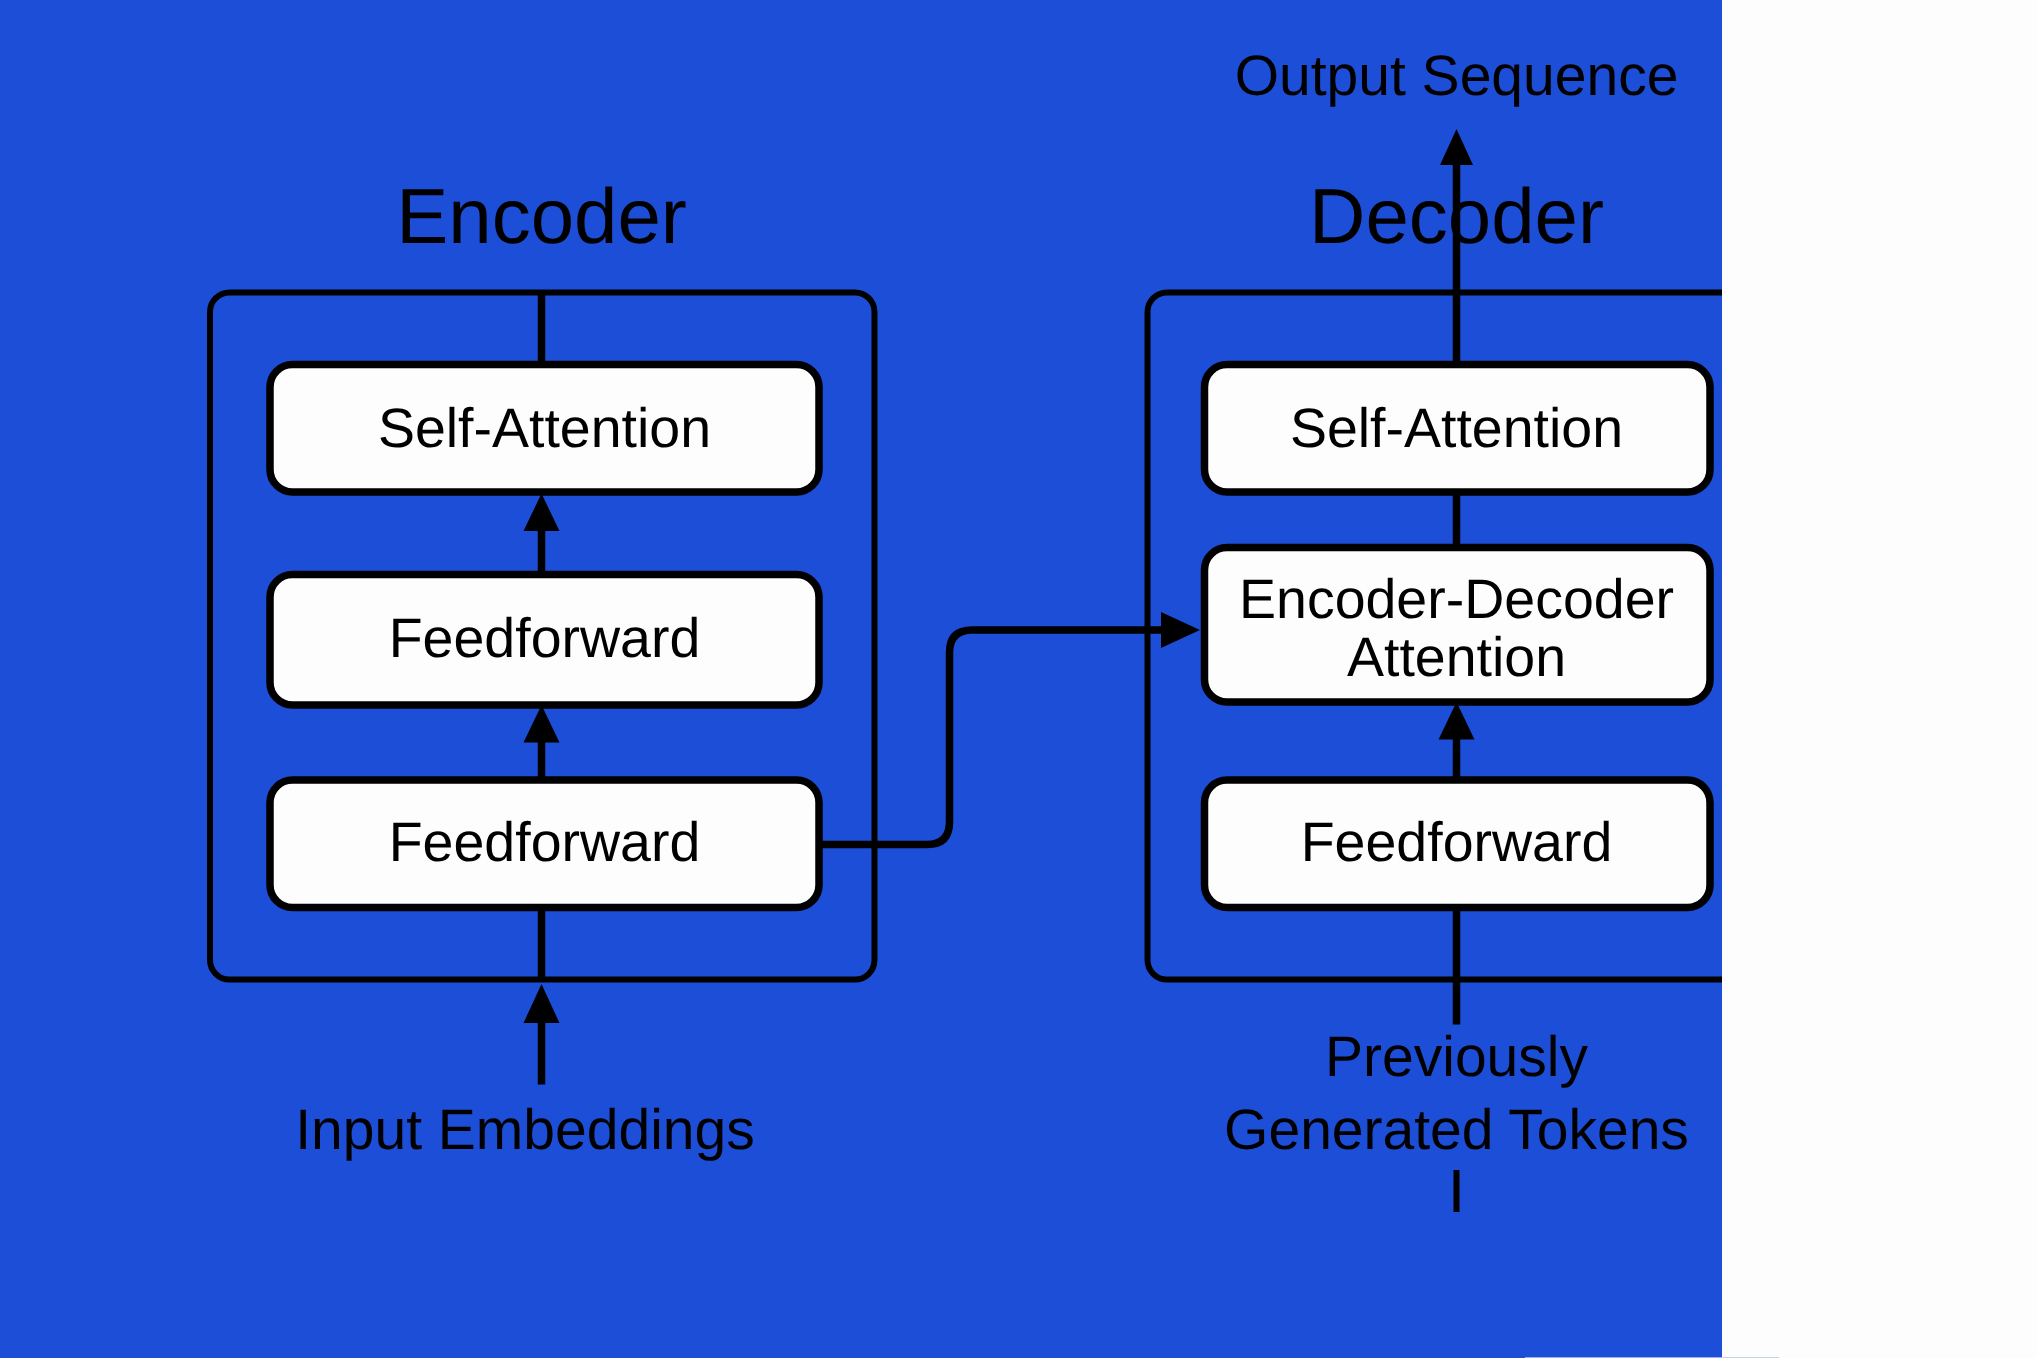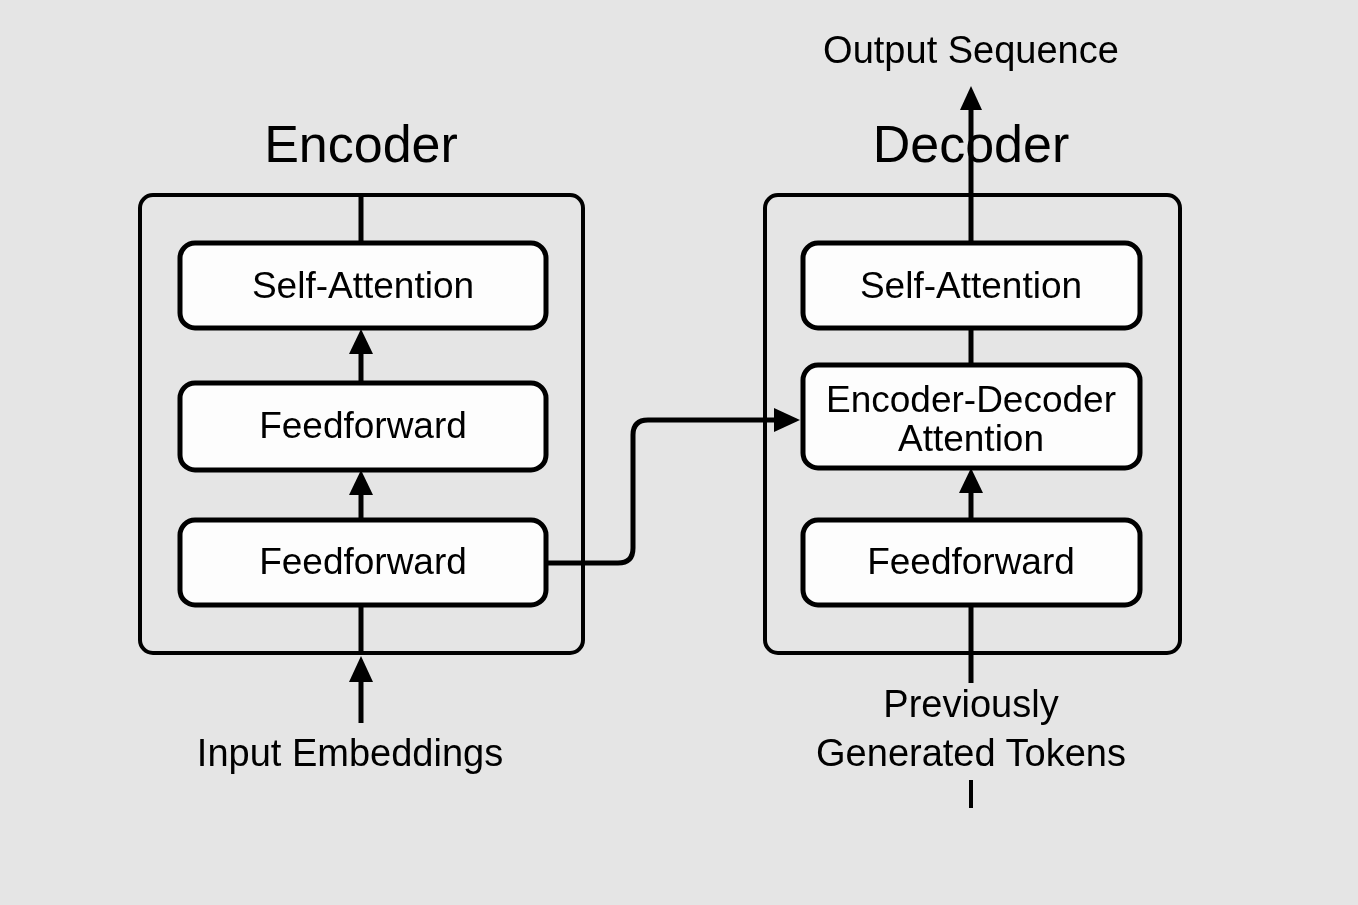--- a/index.html
+++ b/index.html
@@ -7,23 +7,23 @@
     margin: 0;
     padding: 0;
     background: #fdfdfd;
   }
   body {
     font-family: "Liberation Sans", sans-serif;
     -webkit-font-smoothing: antialiased;
   }
   #canvas {
     position: relative;
-    width: 1358px;
+    width: 1148px;
     height: 905px;
-    background: #e5e5e5;
+    background: #1d4ed8;
     overflow: hidden;
   }
   #diagram-svg {
     position: absolute;
     top: 0;
     left: 0;
     width: 1358px;
     height: 905px;
     display: block;
   }

